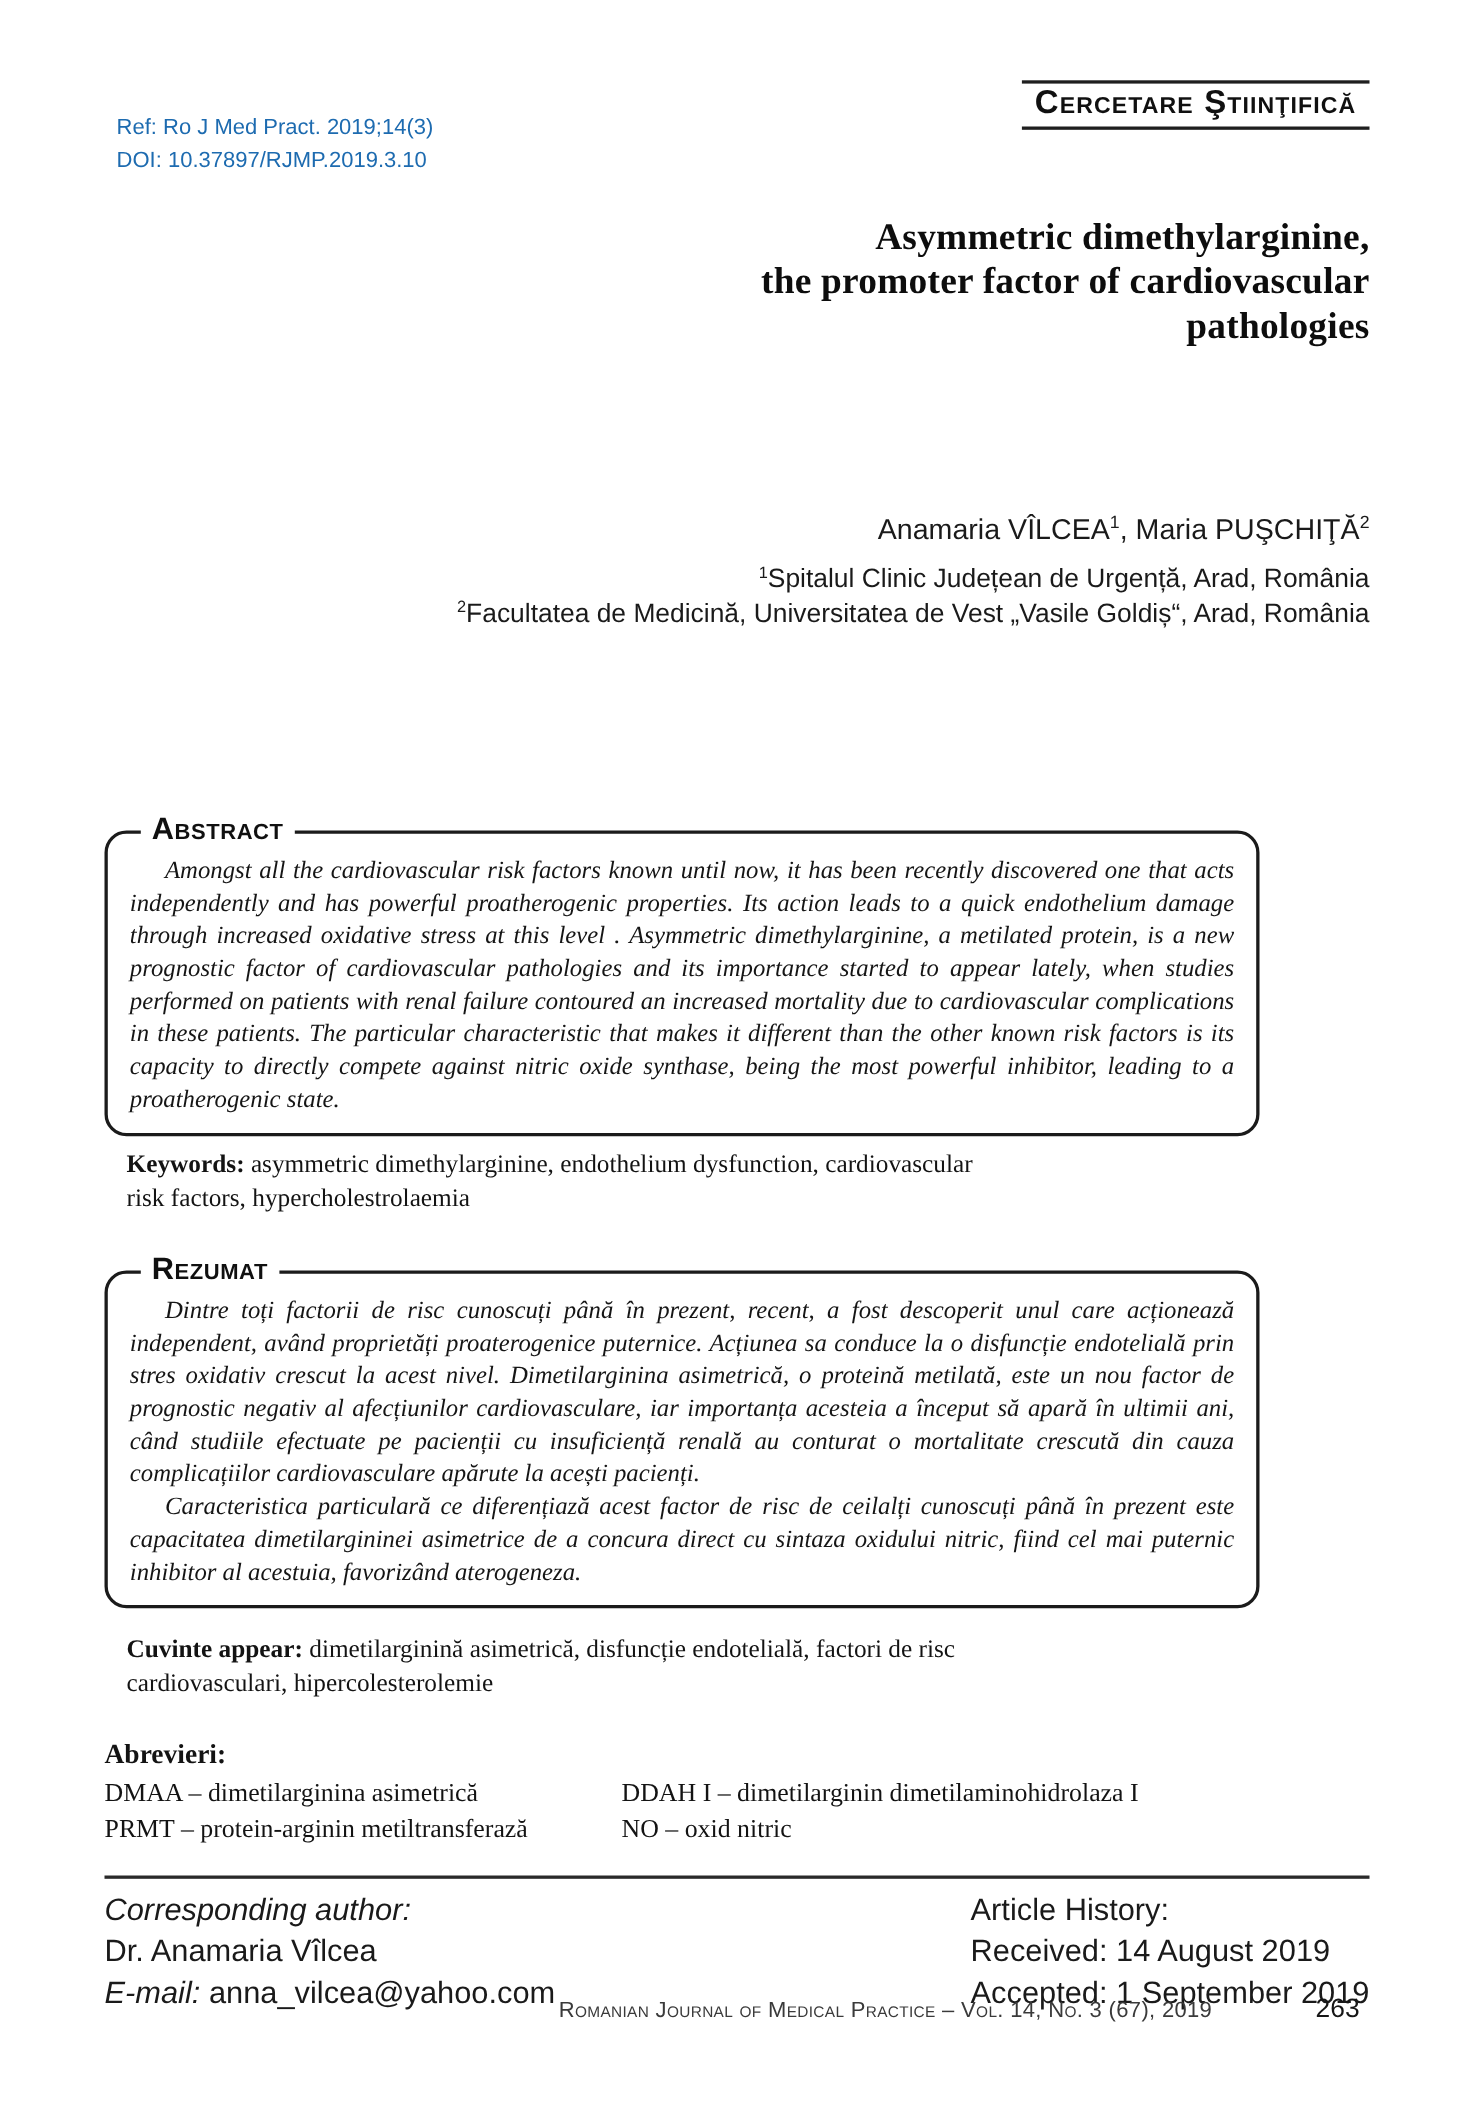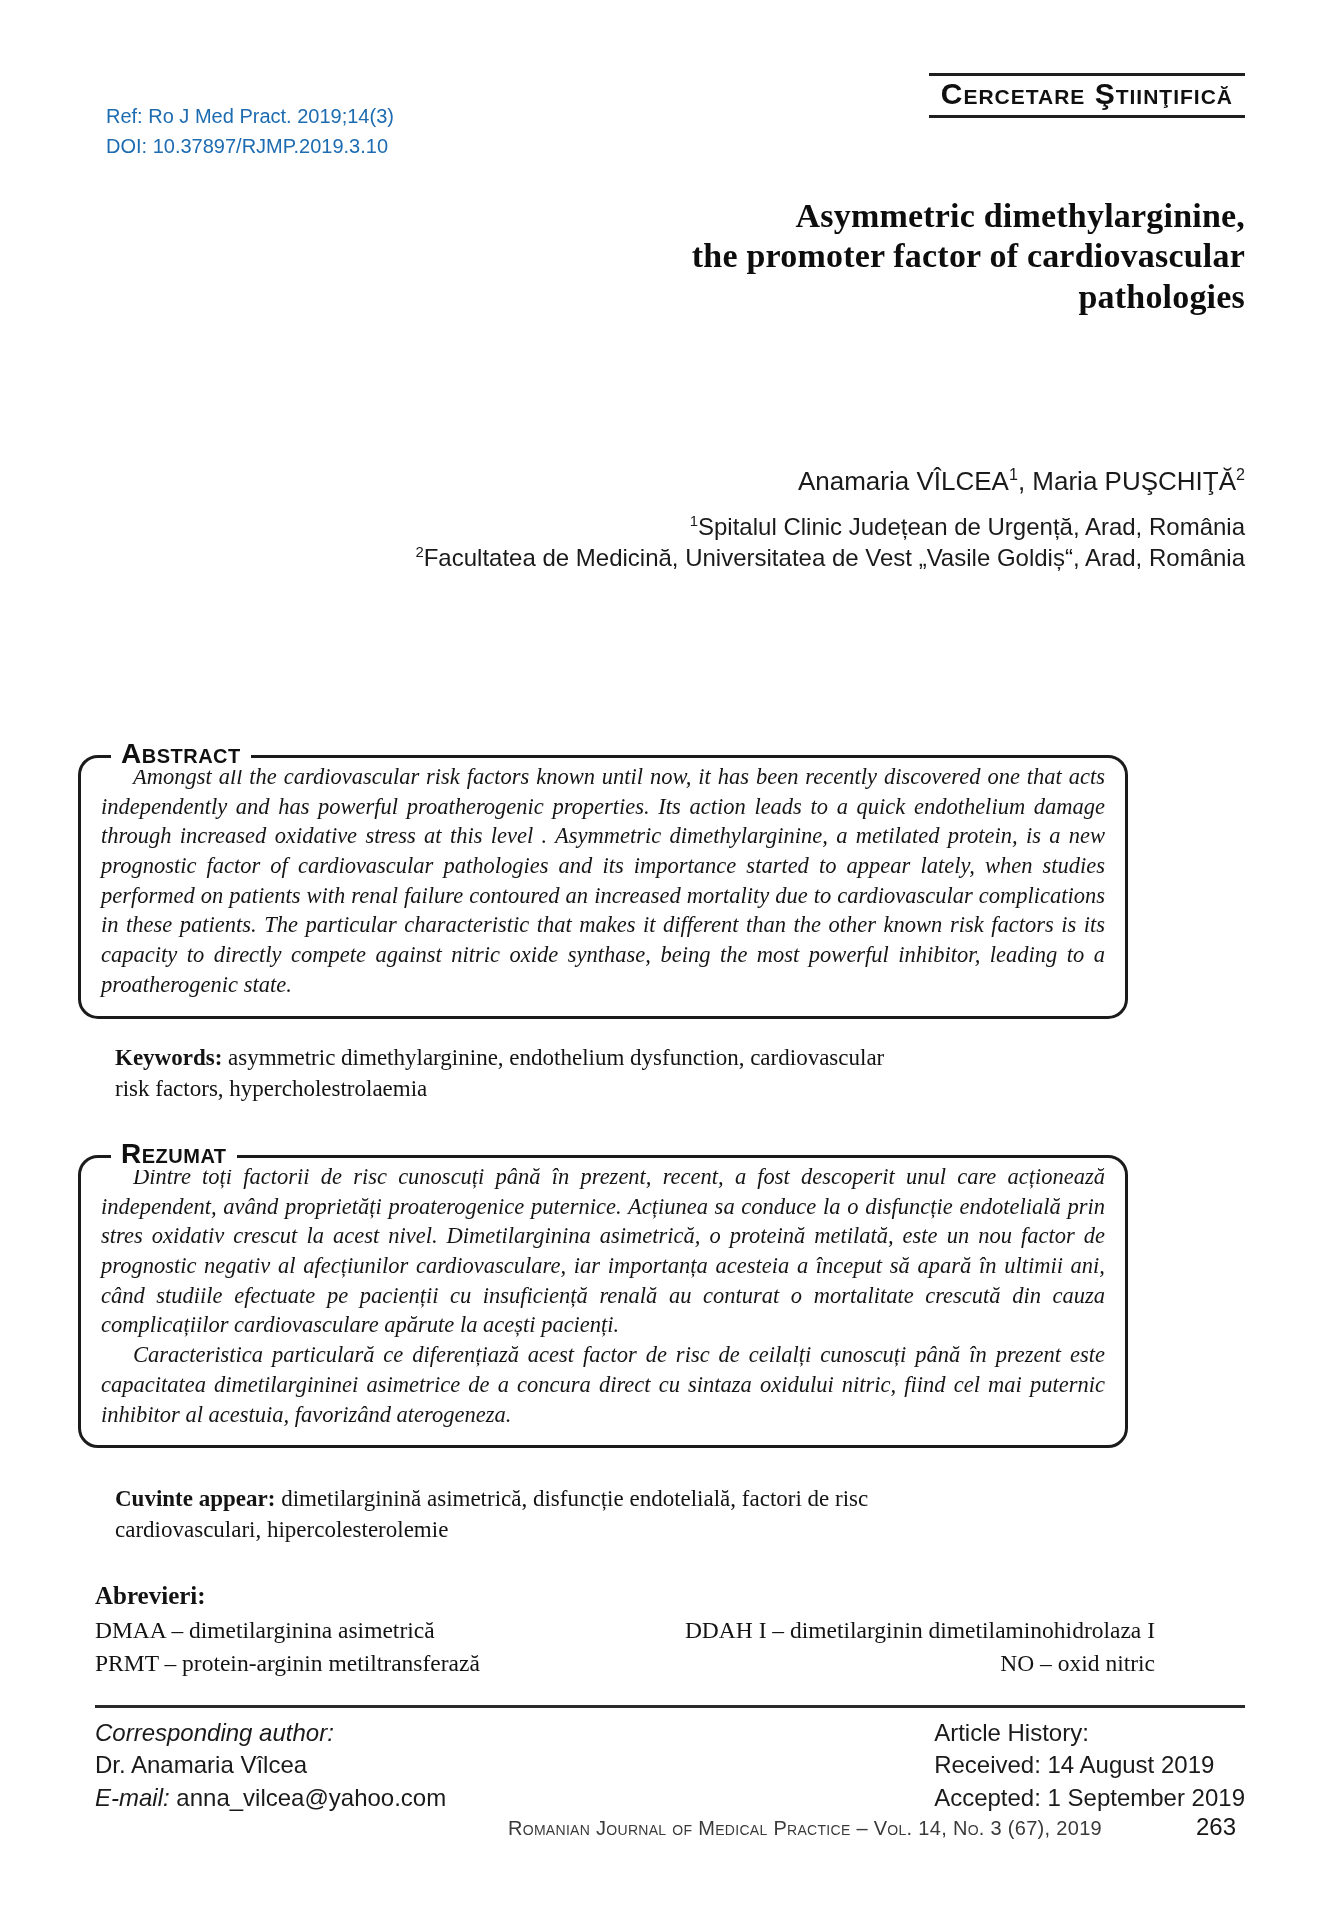--- a/index.html
+++ b/index.html
@@ -47,23 +47,23 @@
     font-size:26px;color:#1a1a1a;
   }
   .authors sup,.affiliations sup{font-size:62%;vertical-align:super;line-height:0;}
   .affiliations{
     position:absolute;top:511px;left:75px;right:115px;
     text-align:right;font-family:"Liberation Sans",sans-serif;
     font-size:24px;line-height:1.3;color:#1a1a1a;
   }
   
   .framed-box{
-    position:absolute;left:58px;width:1050px;box-sizing:border-box;
+    position:absolute;left:75px;width:1050px;box-sizing:border-box;
     border:3px solid #1b1b1b;border-radius:20px;
-    padding:4px 20px 16px 20px;
+    padding:18px 20px 16px 20px;
   }
   .framed-box.abstract{top:755px;}
   .framed-box.rezumat{top:1155px;}
   .box-label{
     position:absolute;top:-20px;left:30px;
     background:#ffffff;padding:0 10px;
     font-family:"Liberation Sans",sans-serif;
     font-variant:small-caps;font-weight:bold;
     font-size:28px;letter-spacing:0.5px;color:#101010;
   }
@@ -78,28 +78,28 @@
   }
   .kv.keywords{top:1042px;}
   .kv.cuvinte{top:1483px;}
   .kv b{font-weight:bold;}
   
   .abbrev{position:absolute;top:1582px;left:75px;width:1060px;}
   .abbrev-title{font-weight:bold;font-size:25px;color:#131313;}
   .abbrev-cols{display:flex;margin-top:4px;}
   .abbrev-col{font-size:23.5px;line-height:1.42;color:#131313;}
   .abbrev-col.left{width:470px;flex:0 0 470px;}
-  .abbrev-col.right{flex:1;text-align:right;}
+  .abbrev-col.right{flex:1;}
   
   .footer-rule{position:absolute;top:1705px;left:75px;width:1150px;height:3px;background:#2a2a2a;}
   .footer{
     position:absolute;top:1717px;left:75px;width:1150px;
     display:flex;justify-content:space-between;
     font-family:"Liberation Sans",sans-serif;
-    font-size:24px;line-height:1.35;color:#1a1a1a;
+    font-size:28px;line-height:1.35;color:#1a1a1a;
   }
   .footer-right{}
   .it,.footer i{font-style:italic;}
   .journal-line{
     position:absolute;top:1817px;right:258px;
     font-family:"Liberation Sans",sans-serif;
     font-variant:small-caps;font-size:20px;letter-spacing:0.3px;color:#3a3a3a;
   }
   .page-number{
     position:absolute;top:1813px;right:124px;

